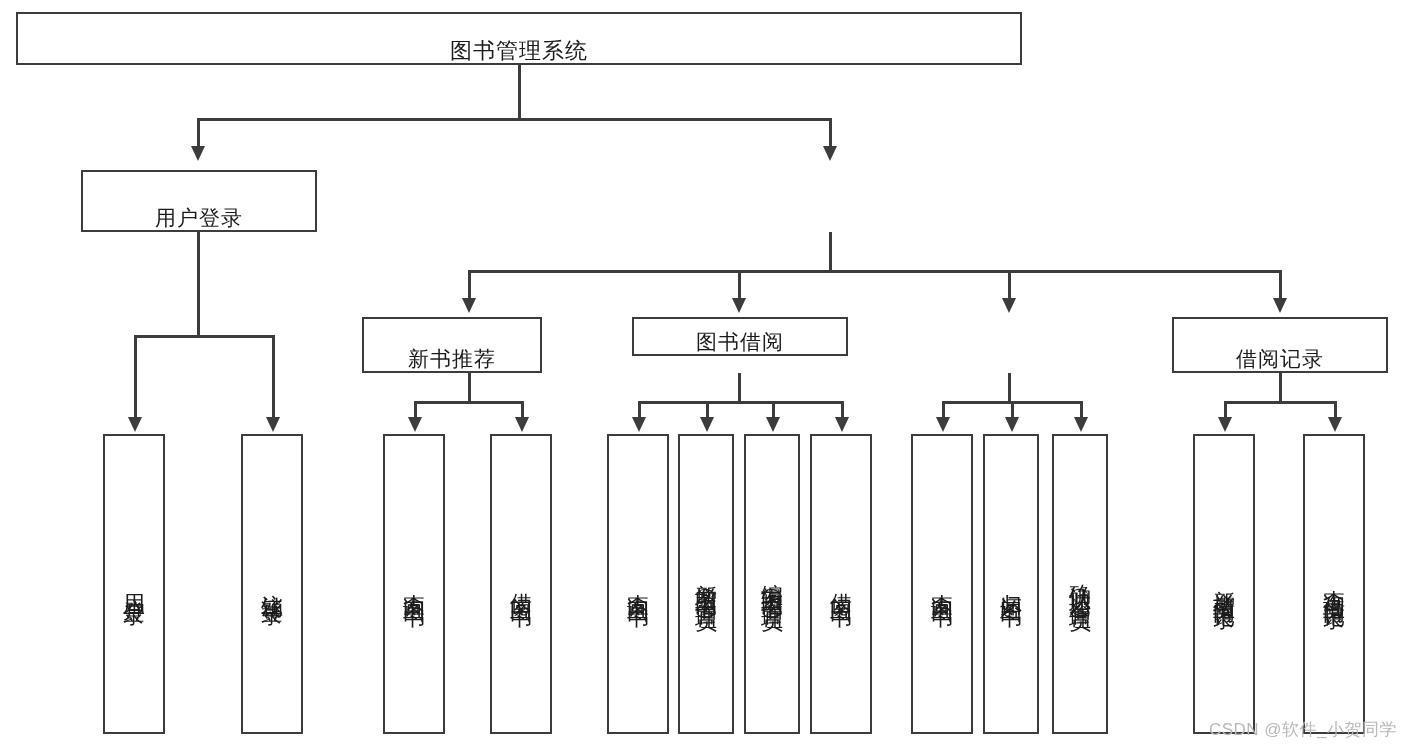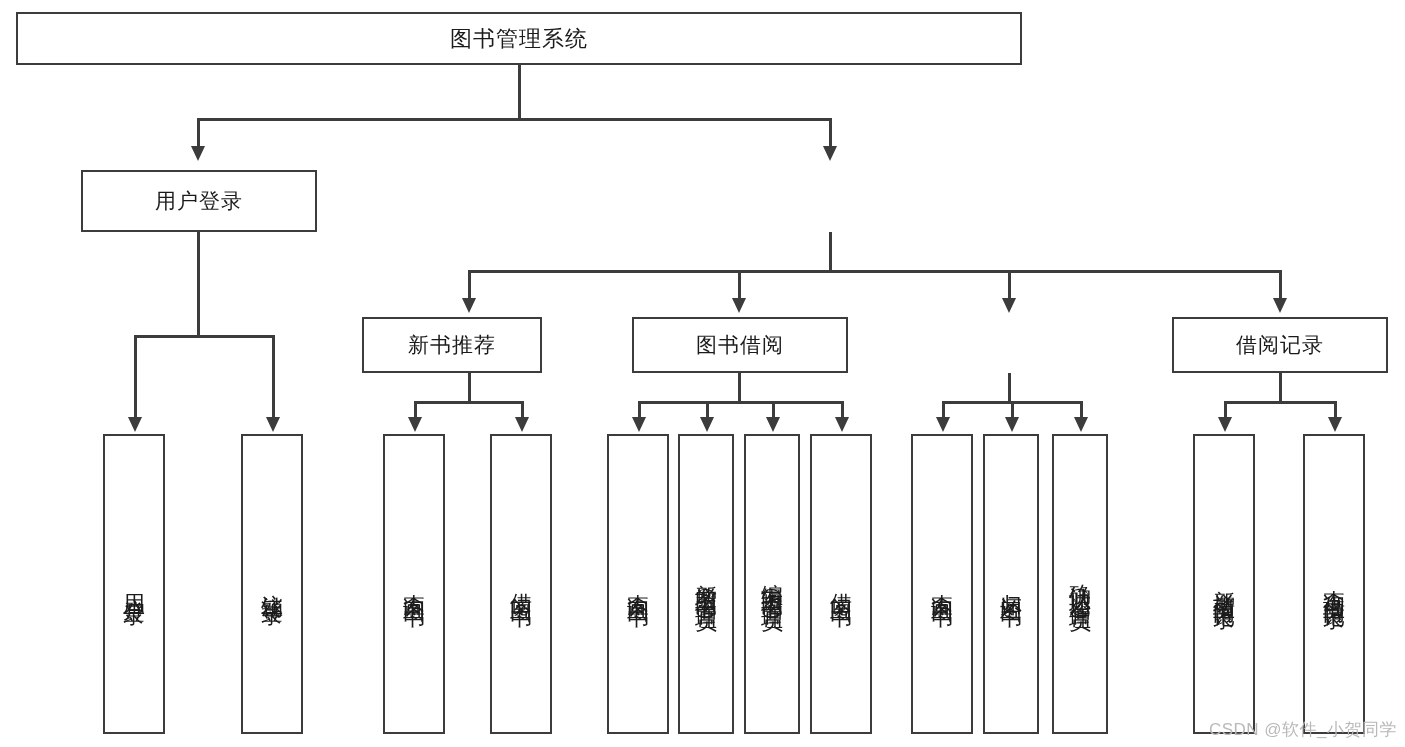--- a/index.html
+++ b/index.html
@@ -14,21 +14,21 @@
   #diagram{
     position:absolute;left:0;top:0;width:1405px;height:747px;
   }
   
   .node{
     position:absolute;
     box-sizing:border-box;
     background:#ffffff;
     border:2.5px solid #3c3c3c;
     display:flex;
-    align-items:center;
+    align-items:flex-end;
     justify-content:center;
     color:#1a1a1a;
   }
   .node .label{
     font-size:21px;
     line-height:1.15;
     letter-spacing:1px;
     white-space:nowrap;
     color:#1b1b1b;
   }
@@ -123,21 +123,21 @@
 
   <div class="vline" style="left:1008px;top:270px;height:30px;"></div>
   <div class="arrow" style="left:1002px;top:298px;"></div>
 
   <div class="vline" style="left:1279px;top:270px;height:30px;"></div>
   <div class="arrow" style="left:1273px;top:298px;"></div>
 
   <div class="node h" style="left:362px;top:317px;width:180px;height:56px;">
     <span class="label">新书推荐</span>
   </div>
-  <div class="node h" style="left:632px;top:317px;width:216px;height:56px;">
+  <div class="node h" style="left:632px;top:317px;width:216px;height:39px;">
     <span class="label">图书借阅</span>
   </div>
   <div class="node h" style="left:1172px;top:317px;width:216px;height:56px;">
     <span class="label">借阅记录</span>
   </div>
 
   <div class="vline" style="left:468px;top:373px;height:30px;"></div>
   <div class="hline" style="left:414px;top:401px;width:110px;height:2.5px;"></div>
   <div class="vline" style="left:414px;top:401px;height:18px;"></div>
   <div class="arrow" style="left:408px;top:417px;"></div>

